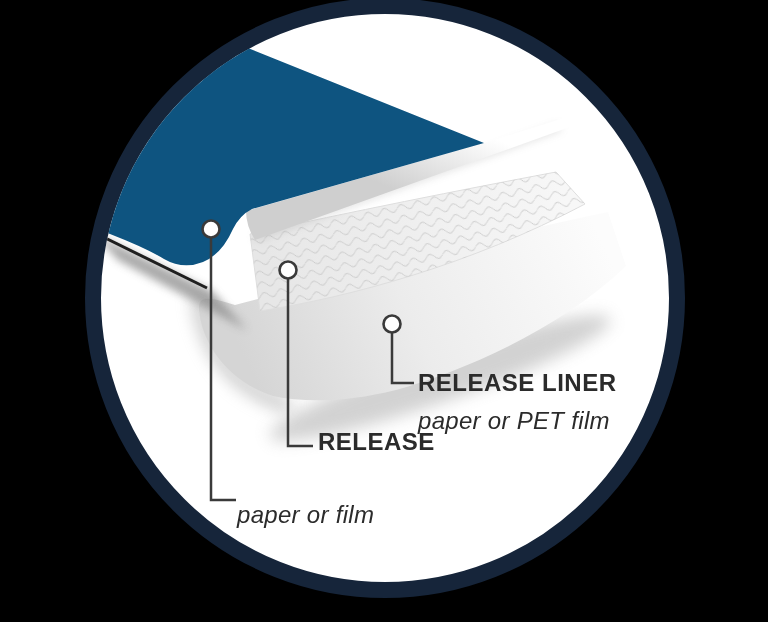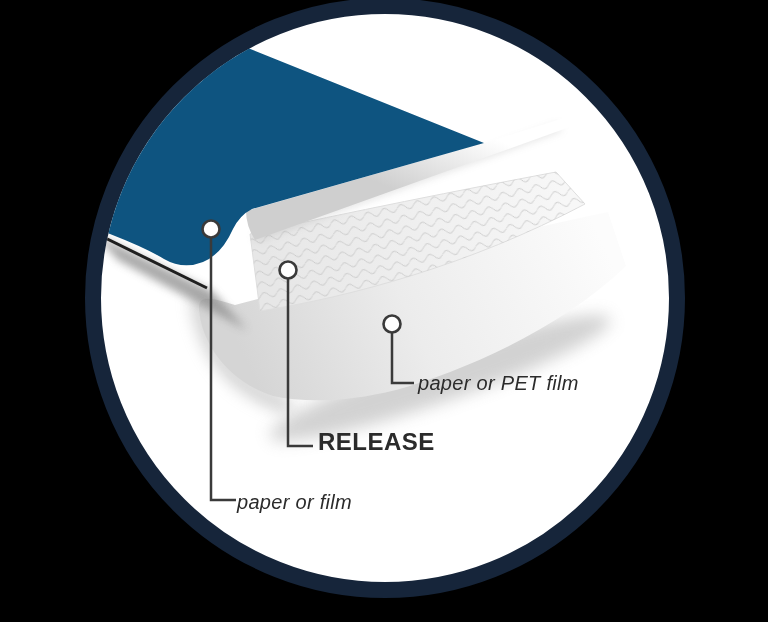--- a/index.html
+++ b/index.html
@@ -10,22 +10,22 @@
     position:relative;
     font-family:"Liberation Sans",sans-serif;
   }
   .stage{position:absolute;left:0;top:0;width:768px;height:622px;}
   .callout{position:absolute;color:#2B2B2B;}
   .callout-title{
     font-size:24px;font-weight:700;letter-spacing:.5px;line-height:1.05;
     white-space:nowrap;
   }
   .callout-sub{
-    font-size:20px;font-style:italic;font-weight:400;letter-spacing:.3px;
-    margin-top:2px;white-space:nowrap;
+    font-size:24px;font-style:italic;font-weight:400;letter-spacing:.3px;
+    margin-top:12px;white-space:nowrap;
   }
   #callout-release{left:418px;top:370px;}
   #callout-adhesive{left:318px;top:429px;}
   #callout-facestock{left:237px;top:489px;}
 </style>
 </head>
 <body>
 
 <svg class="stage" viewBox="0 0 768 622" aria-hidden="true">
   <defs>
@@ -83,20 +83,21 @@
   <polyline points="211,238 211,500 236,500" fill="none" stroke-width="2.5" stroke="#3A3A3A"></polyline>
   <polyline points="288,279 288,446 313,446" fill="none" stroke-width="2.5" stroke="#3A3A3A"></polyline>
   <polyline points="392,333 392,383 414,383" fill="none" stroke-width="2.5" stroke="#3A3A3A"></polyline>
 
   <circle cx="211" cy="229" r="8.5" fill="#FFFFFF" stroke-width="2.6" stroke="#3A3A3A"></circle>
   <circle cx="288" cy="270" r="8.5" fill="#FFFFFF" stroke-width="2.6" stroke="#3A3A3A"></circle>
   <circle cx="392" cy="324" r="8.5" fill="#FFFFFF" stroke-width="2.6" stroke="#3A3A3A"></circle>
 </svg>
 
 <div class="callout" id="callout-release">
+  <div class="callout-title">RELEASE LINER</div>
   <div class="callout-sub">paper or PET film</div>
 </div>
 
 <div class="callout" id="callout-adhesive">
   <div class="callout-title">RELEASE</div>
 </div>
 
 <div class="callout" id="callout-facestock">
   <div class="callout-sub">paper or film</div>
 </div>

